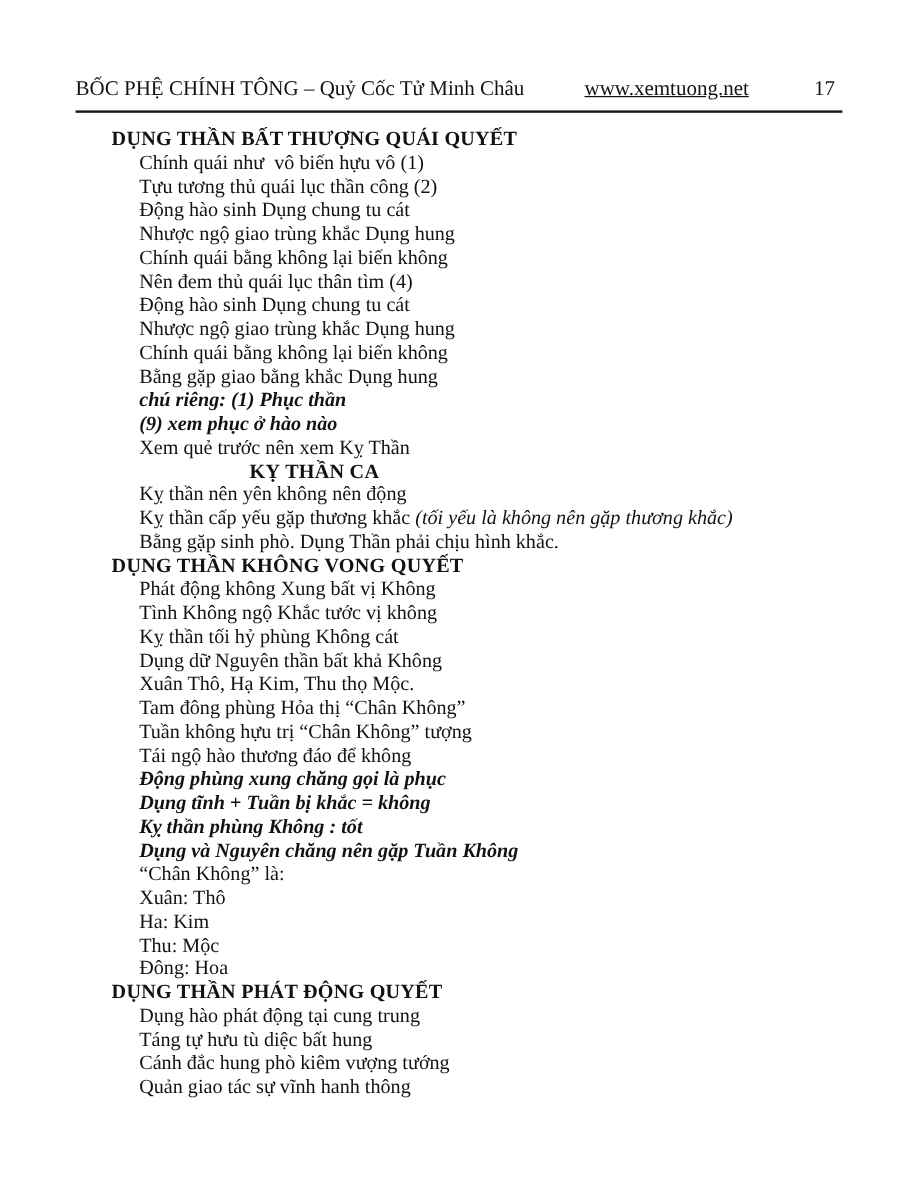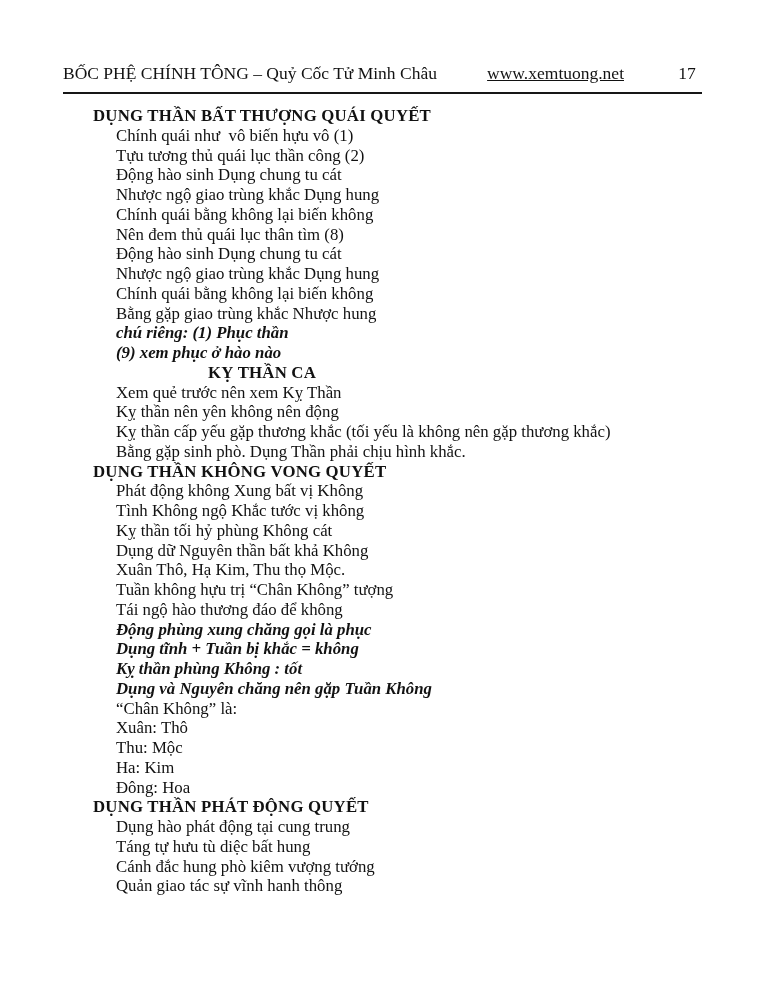--- a/index.html
+++ b/index.html
@@ -39,67 +39,68 @@
     left: 93px;
     width: 600px;
     font-size: 16.8px;
     line-height: 19.75px;
   }
   .line { white-space: pre; }
   .line.body   { padding-left: 23px; }
   .line.italic { padding-left: 23px; font-style: italic; font-weight: bold; }
   .line.heading { font-weight: bold; letter-spacing: 0.2px; }
   .line.center-heading { font-weight: bold; padding-left: 115px; letter-spacing: 0.2px; }
-  .it { }
+  .it { font-style: italic; }
 </style>
 </head>
 <body>
 
 <div class="page">
   <div class="header">
     <span class="title">BỐC PHỆ CHÍNH TÔNG – Quỷ Cốc Tử Minh Châu</span>
     <span class="website">www.xemtuong.net</span>
     <span class="pagenum">17</span>
   </div>
   <div class="rule"></div>
   <div class="doc-body">
       <div class="line heading"><span>DỤNG THẦN BẤT THƯỢNG QUÁI QUYẾT</span></div>
       <div class="line body"><span>Chính quái như  vô biến hựu vô (1)</span></div>
       <div class="line body"><span>Tựu tương thủ quái lục thần công (2)</span></div>
       <div class="line body"><span>Động hào sinh Dụng chung tu cát</span></div>
       <div class="line body"><span>Nhược ngộ giao trùng khắc Dụng hung</span></div>
       <div class="line body"><span>Chính quái bằng không lại biến không</span></div>
-      <div class="line body"><span>Nên đem thủ quái lục thân tìm (8)</span></div>
+      <div class="line body"><span>Nên đem thủ quái lục thân tìm (4)</span></div>
       <div class="line body"><span>Động hào sinh Dụng chung tu cát</span></div>
       <div class="line body"><span>Nhược ngộ giao trùng khắc Dụng hung</span></div>
       <div class="line body"><span>Chính quái bằng không lại biến không</span></div>
-      <div class="line body"><span>Bằng gặp giao trùng khắc Nhược hung</span></div>
+      <div class="line body"><span>Bằng gặp giao bằng khắc Dụng hung</span></div>
       <div class="line italic"><span>chú riêng: (1) Phục thần</span></div>
       <div class="line italic"><span>(9) xem phục ở hào nào</span></div>
+      <div class="line body"><span>Xem quẻ trước nên xem Kỵ Thần</span></div>
       <div class="line center-heading"><span>KỴ THẦN CA</span></div>
-      <div class="line body"><span>Xem quẻ trước nên xem Kỵ Thần</span></div>
       <div class="line body"><span>Kỵ thần nên yên không nên động</span></div>
       <div class="line body"><span>Kỵ thần cấp yếu gặp thương khắc </span><span class="it">(tối yếu là không nên gặp thương khắc)</span></div>
       <div class="line body"><span>Bằng gặp sinh phò. Dụng Thần phải chịu hình khắc.</span></div>
       <div class="line heading"><span>DỤNG THẦN KHÔNG VONG QUYẾT</span></div>
       <div class="line body"><span>Phát động không Xung bất vị Không</span></div>
       <div class="line body"><span>Tình Không ngộ Khắc tước vị không</span></div>
       <div class="line body"><span>Kỵ thần tối hỷ phùng Không cát</span></div>
       <div class="line body"><span>Dụng dữ Nguyên thần bất khả Không</span></div>
       <div class="line body"><span>Xuân Thô, Hạ Kim, Thu thọ Mộc.</span></div>
+      <div class="line body"><span>Tam đông phùng Hỏa thị “Chân Không”</span></div>
       <div class="line body"><span>Tuần không hựu trị “Chân Không” tượng</span></div>
       <div class="line body"><span>Tái ngộ hào thương đáo để không</span></div>
       <div class="line italic"><span>Động phùng xung chăng gọi là phục</span></div>
       <div class="line italic"><span>Dụng tĩnh + Tuần bị khắc = không</span></div>
       <div class="line italic"><span>Kỵ thần phùng Không : tốt</span></div>
       <div class="line italic"><span>Dụng và Nguyên chăng nên gặp Tuần Không</span></div>
       <div class="line body"><span>“Chân Không” là:</span></div>
       <div class="line body"><span>Xuân: Thô</span></div>
+      <div class="line body"><span>Ha: Kim</span></div>
       <div class="line body"><span>Thu: Mộc</span></div>
-      <div class="line body"><span>Ha: Kim</span></div>
       <div class="line body"><span>Đông: Hoa</span></div>
       <div class="line heading"><span>DỤNG THẦN PHÁT ĐỘNG QUYẾT</span></div>
       <div class="line body"><span>Dụng hào phát động tại cung trung</span></div>
       <div class="line body"><span>Táng tự hưu tù diệc bất hung</span></div>
       <div class="line body"><span>Cánh đắc hung phò kiêm vượng tướng</span></div>
       <div class="line body"><span>Quản giao tác sự vĩnh hanh thông</span></div>
     </div>
 </div>
 
 </body></html>

